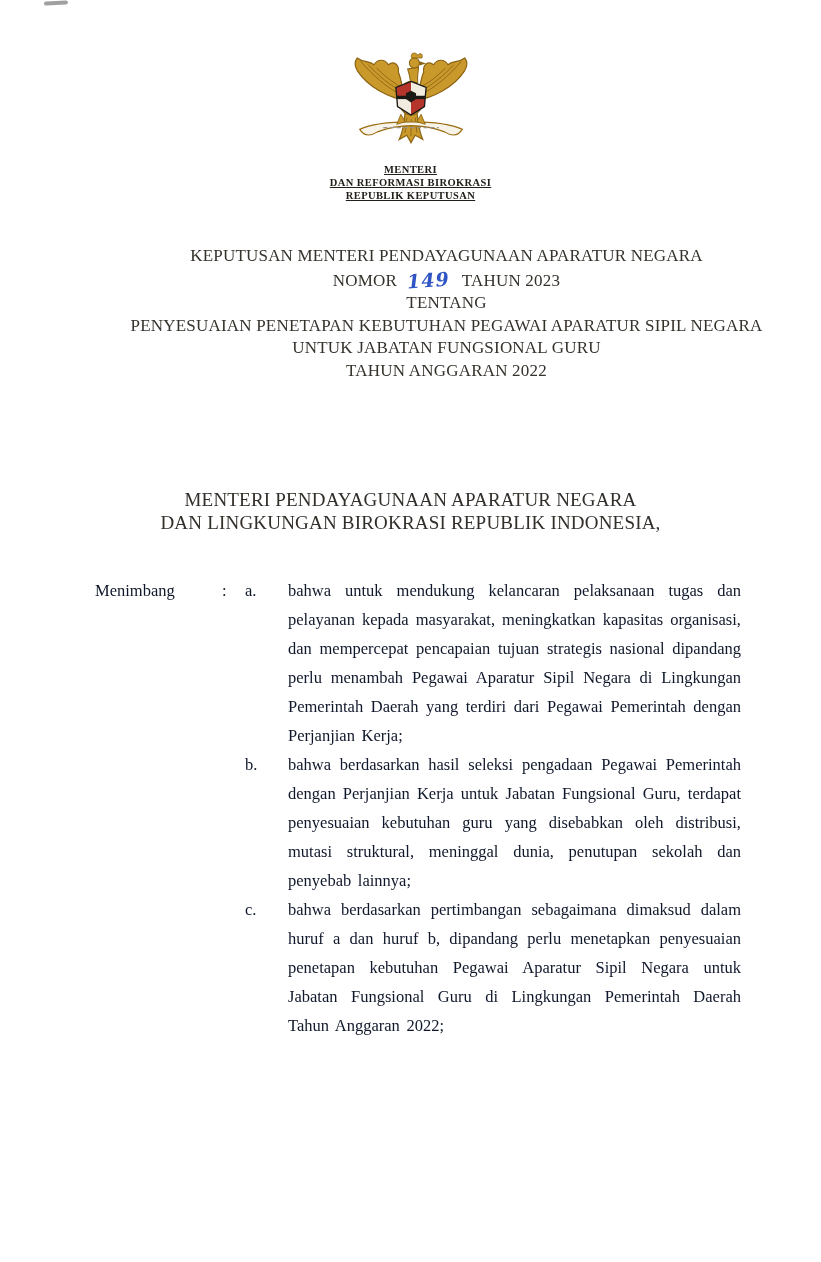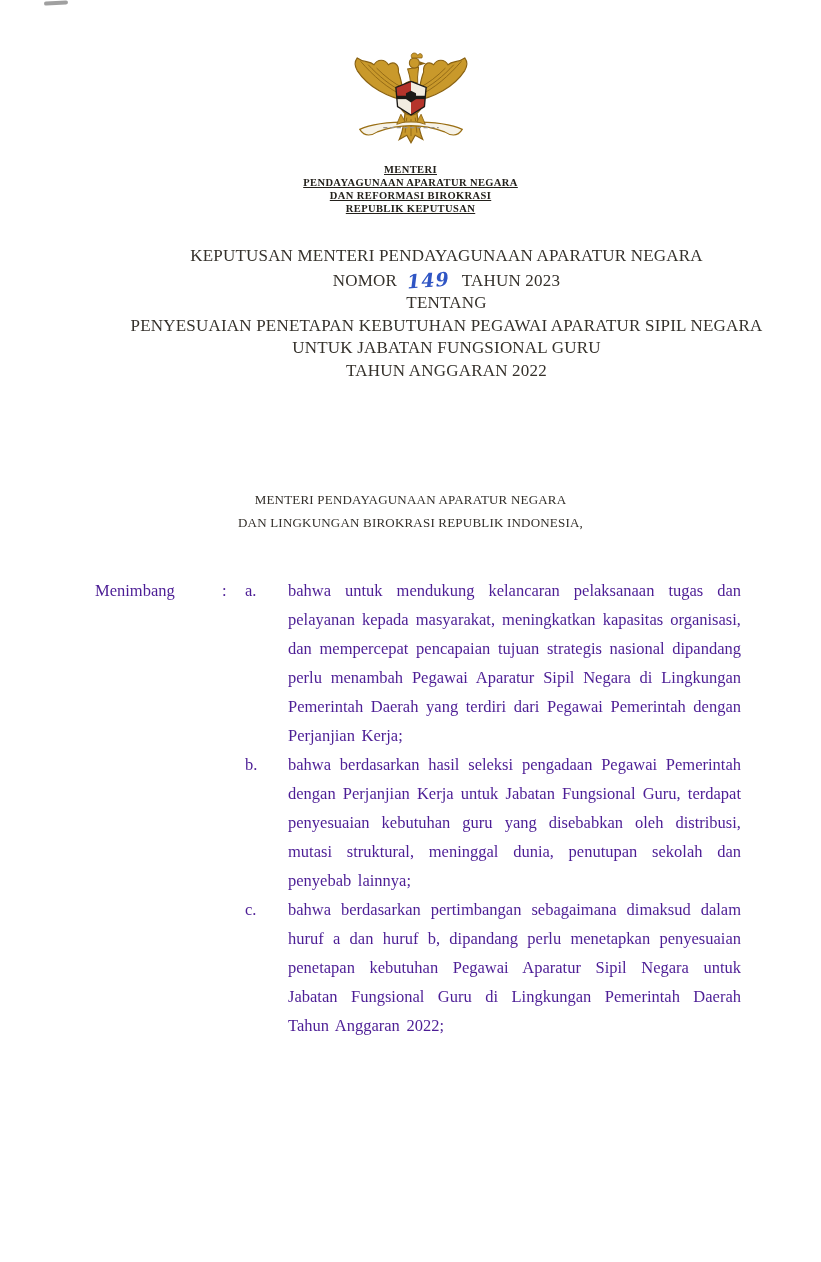--- a/index.html
+++ b/index.html
@@ -60,32 +60,32 @@
     position: absolute;
     top: 448px; left: 0; width: 100%;
     text-align: center;
     font-size: 17px;
     letter-spacing: .2px;
   }
   .issuer {
     position: absolute;
     top: 489px; left: 0; width: 100%;
     text-align: center;
-    font-size: 13px;
+    font-size: 19px;
     line-height: 22.6px;
     letter-spacing: .2px;
   }
   .consider {
     position: absolute;
     top: 576px; left: 95px;
     width: 646px;
     display: grid;
     grid-template-columns: 127px 23px 43px 453px;
     font-size: 16.5px;
-    color: #4c1d95;
+    color: #0f172a;
   }
   .consider-label, .consider-colon, .item-letter {
     line-height: 29px;
   }
   .item-text {
     line-height: 29px;
     text-align: justify;
     text-justify: inter-word;
     word-spacing: 2.5px;
   }
@@ -130,21 +130,20 @@
           <rect x="55" y="35" width="42" height="44" fill="#f2ece0"></rect>
           <rect x="55" y="35" width="20" height="21" fill="#b5342b"></rect>
           <rect x="75" y="56" width="22" height="23" fill="#b5342b"></rect>
           <rect x="54" y="54" width="44" height="4" fill="#1c1a17"></rect>
           <path d="M75,48 l6,3 v7 l-6,4 l-6,-4 v-7 Z" fill="#1c1a17"></path>
         </g>
         <path d="M75,37 L93,44 L91,67 L75,77 L59,67 L57,44 Z" fill="none" stroke="#1c1a17" stroke-width="1.6"></path>
       </g>
     </svg>
     <div class="ministry-line">MENTERI</div>
-    <div class="ministry-line">PENDAYAGUNAAN APARATUR NEGARA</div>
     <div class="ministry-line">DAN REFORMASI BIROKRASI</div>
     <div class="ministry-line">REPUBLIK KEPUTUSAN</div>
   </div>
 
   <div class="title-block">
     <div>KEPUTUSAN MENTERI PENDAYAGUNAAN APARATUR NEGARA</div>
     <div>
       <span>NOMOR</span><span class="handwritten-number">149</span><span>TAHUN 2023</span>
     </div>
     <div>TENTANG</div>

